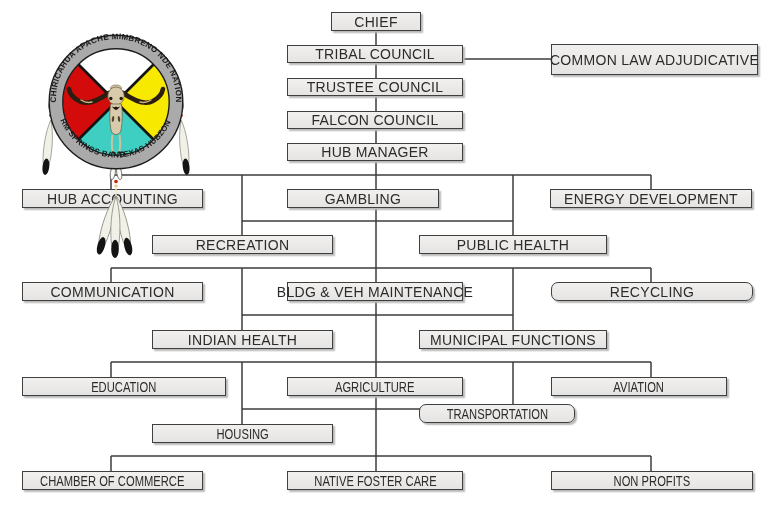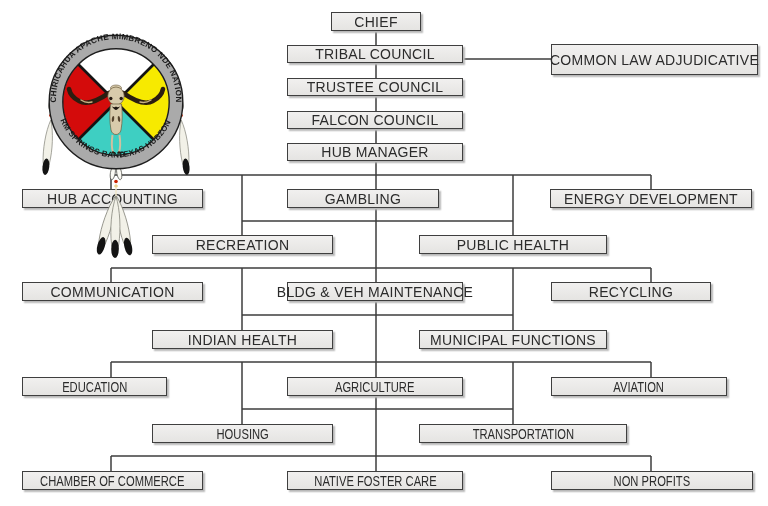--- a/index.html
+++ b/index.html
@@ -88,42 +88,42 @@
       </div>
       <div class="box" style="left: 419px; top: 235px; width: 188px; height: 19px;">
         <span class="lbl">PUBLIC HEALTH</span>
       </div>
       <div class="box" style="left: 22px; top: 282px; width: 181px; height: 19px;">
         <span class="lbl">COMMUNICATION</span>
       </div>
       <div class="box" style="left: 287px; top: 282px; width: 176px; height: 19px;">
         <span class="lbl">BLDG &amp; VEH MAINTENANCE</span>
       </div>
-      <div class="box" style="left: 551px; top: 282px; width: 160px; height: 19px;">
+      <div class="box" style="left: 551px; top: 282px; width: 202px; height: 19px; border-radius: 7px;">
         <span class="lbl">RECYCLING</span>
       </div>
       <div class="box" style="left: 152px; top: 330px; width: 181px; height: 19px;">
         <span class="lbl">INDIAN HEALTH</span>
       </div>
       <div class="box" style="left: 419px; top: 330px; width: 188px; height: 19px;">
         <span class="lbl">MUNICIPAL FUNCTIONS</span>
       </div>
-      <div class="box narrow" style="left: 22px; top: 377px; width: 145px; height: 19px;">
+      <div class="box narrow" style="left: 22px; top: 377px; width: 204px; height: 19px;">
         <span class="lbl">EDUCATION</span>
       </div>
       <div class="box narrow" style="left: 287px; top: 377px; width: 176px; height: 19px;">
         <span class="lbl">AGRICULTURE</span>
       </div>
       <div class="box narrow" style="left: 551px; top: 377px; width: 176px; height: 19px;">
         <span class="lbl">AVIATION</span>
       </div>
       <div class="box narrow" style="left: 152px; top: 424px; width: 181px; height: 19px;">
         <span class="lbl">HOUSING</span>
       </div>
-      <div class="box narrow" style="left: 419px; top: 424px; width: 208px; height: 19px;">
+      <div class="box narrow" style="left: 419px; top: 404px; width: 156px; height: 19px; border-radius: 7px;">
         <span class="lbl">TRANSPORTATION</span>
       </div>
       <div class="box narrow" style="left: 22px; top: 471px; width: 181px; height: 19px;">
         <span class="lbl">CHAMBER OF COMMERCE</span>
       </div>
       <div class="box narrow" style="left: 287px; top: 471px; width: 176px; height: 19px;">
         <span class="lbl">NATIVE FOSTER CARE</span>
       </div>
       <div class="box narrow" style="left: 551px; top: 471px; width: 202px; height: 19px;">
         <span class="lbl">NON PROFITS</span>

